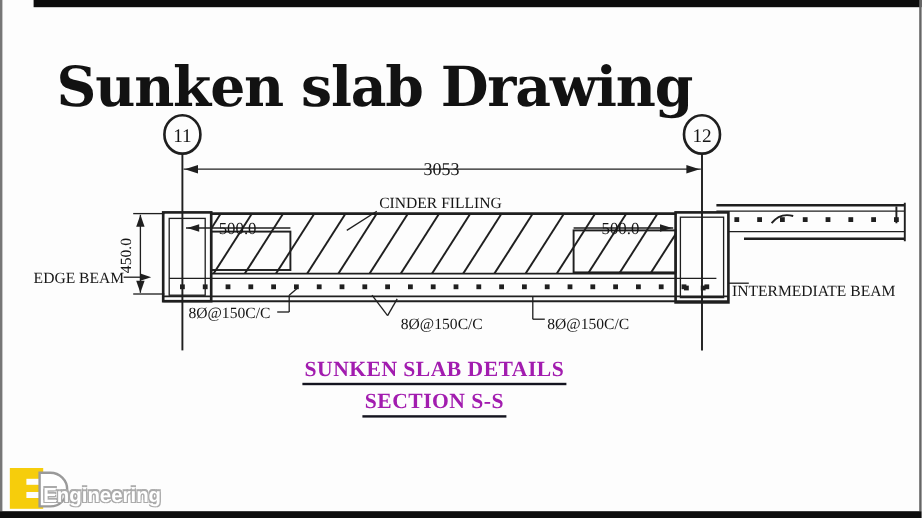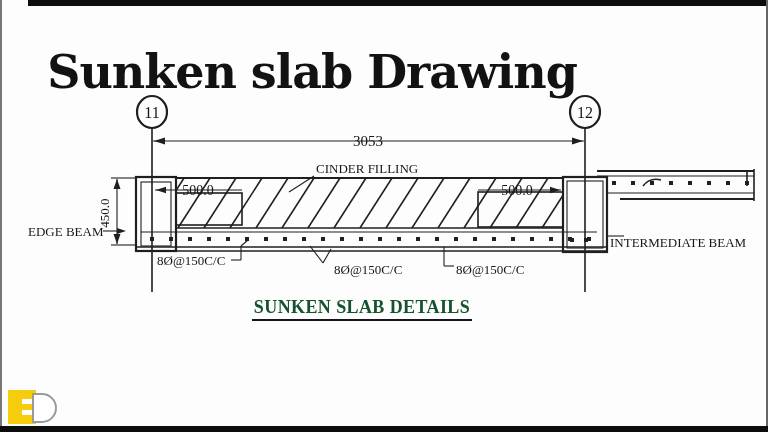--- a/index.html
+++ b/index.html
@@ -27,21 +27,21 @@
   .w2{stroke-width:2.2px;}
   .fills{fill:#1f1f1f;stroke:none;}
   svg text{fill:#161616;font-family:"Liberation Serif",serif;}
   .mid{text-anchor:middle;}
   .t16{font-size:16px;}
   .t15{font-size:15px;}
   .t14{font-size:14px;}
   .t13{font-size:13px;}
 
   .caption{
-    position:absolute;left:217px;top:297px;width:290px;text-align:center;color:#14532d;
+    position:absolute;left:217px;top:297px;width:290px;text-align:center;color:#a21caf;
   }
   .caption .cap-line{
     display:inline-block;font-weight:700;font-size:18px;letter-spacing:.4px;
     border-bottom:2.2px solid #14141f;padding:0 2px 1px 2px;white-space:nowrap;
   }
   .caption .cap-line2{margin-top:3px;}
 
   
   .logo{position:absolute;left:0;top:386px;width:220px;height:40px;}
   .logo-mark{position:absolute;left:8px;top:2px;}
@@ -230,24 +230,26 @@
   </g>
   <g>
     <line class="ln w1" x1="444" y1="247" x2="444" y2="266"></line>
     <line class="ln w1" x1="444" y1="266" x2="454" y2="266"></line>
     <text class="t13" x="456" y="274">8Ø@150C/C</text>
   </g>
 </svg>
 
 <div class="caption">
   <div><span class="cap-line">SUNKEN SLAB DETAILS</span></div>
+  <div><span class="cap-line cap-line2">SECTION S-S</span></div>
 </div>
 
 <div class="logo">
   <svg class="logo-mark" width="60" height="38" viewBox="0 0 60 38">
     <rect x="0" y="2" width="28" height="34" fill="#f6cd0c"></rect>
     <rect x="14" y="11" width="14" height="5" fill="#fdfdfd"></rect>
     <rect x="14" y="22" width="14" height="5" fill="#fdfdfd"></rect>
     <path d="M25 6 h9 a14 14 0 0 1 0 28 h-9 z" fill="#ffffff" stroke="#9a9a9a" stroke-width="2"></path>
   </svg>
+  <div class="logo-text-bottom">Engineering</div>
 </div>
 
 <div class="bottom-bar"></div>
 
 </body></html>

